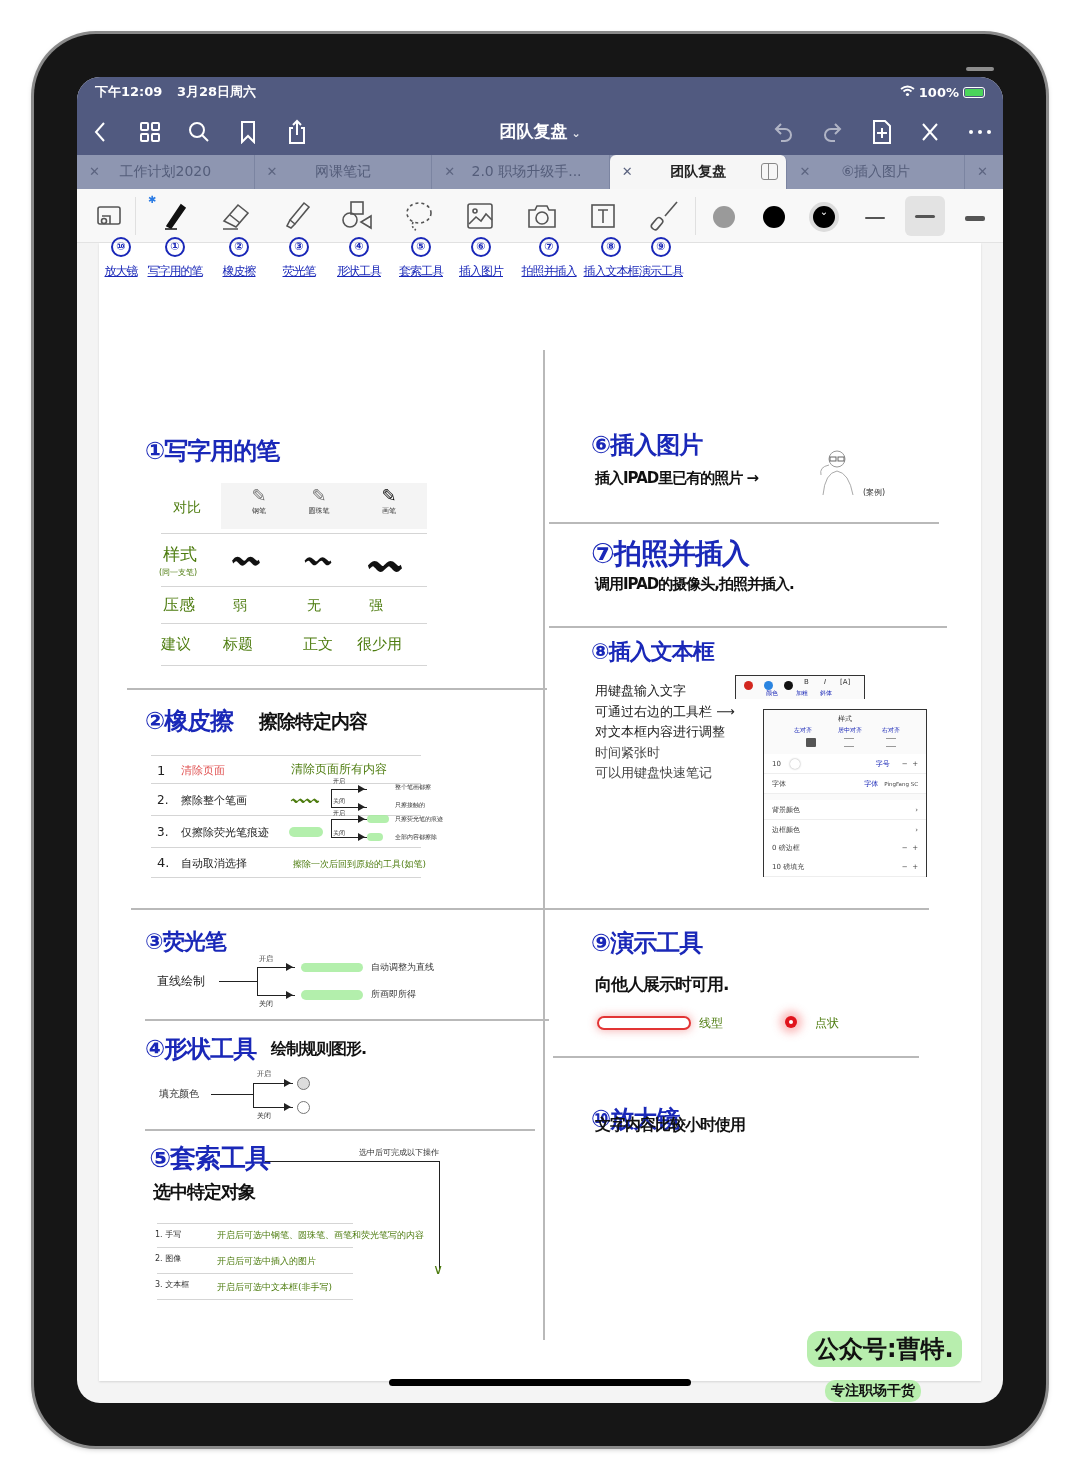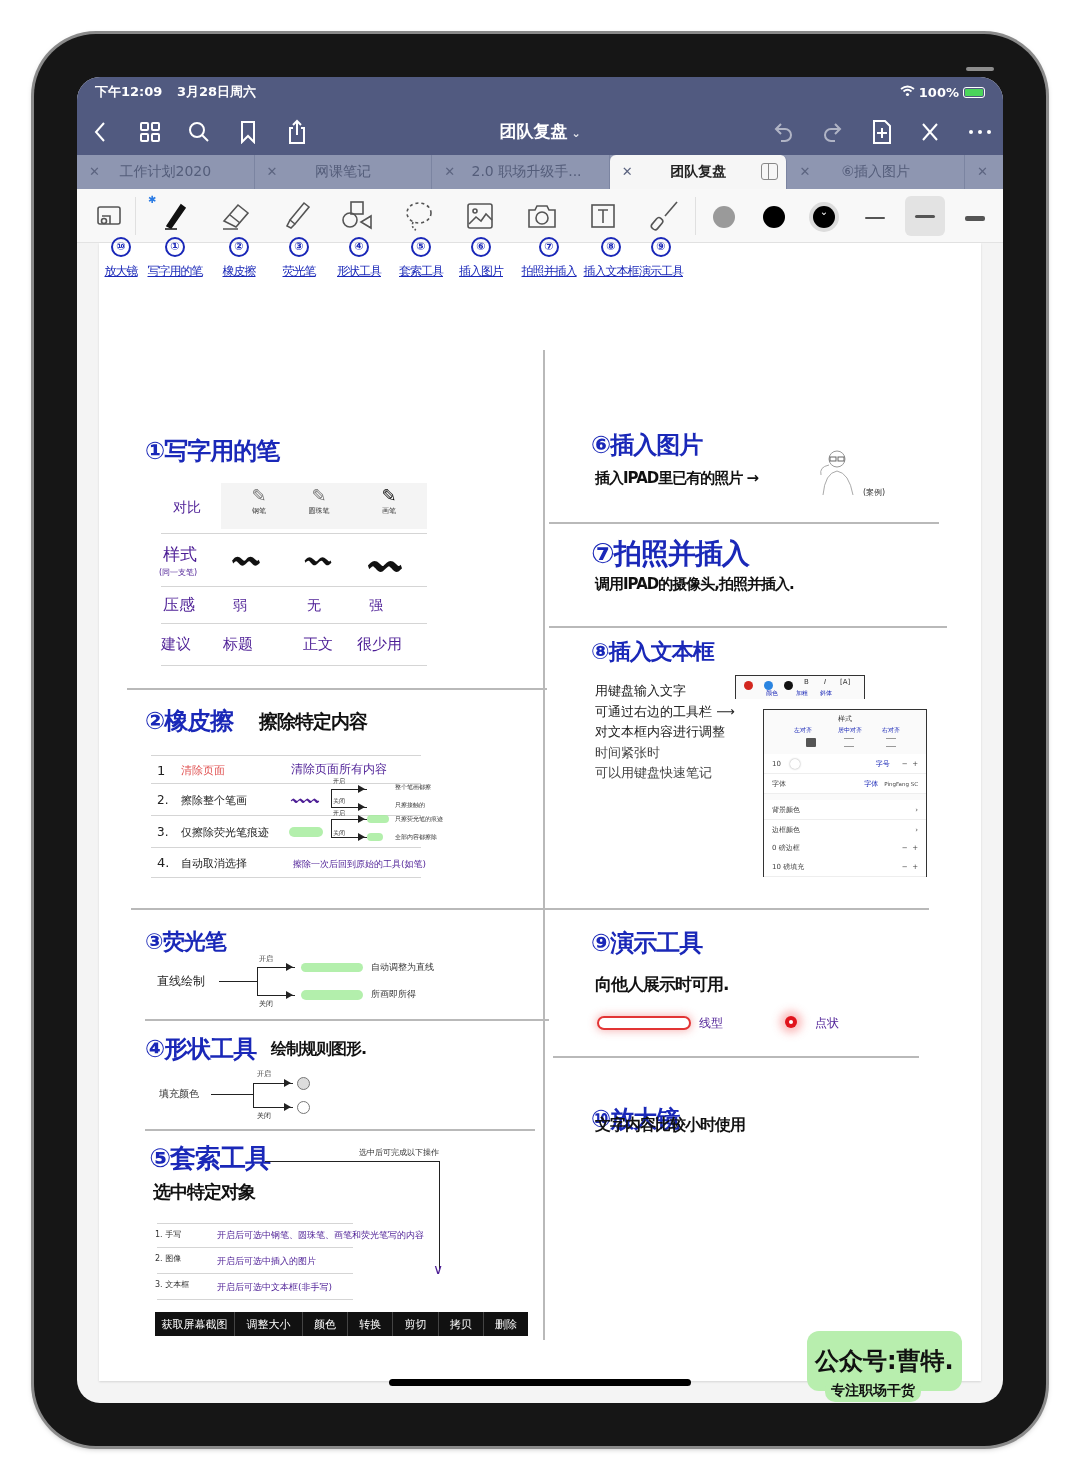--- a/index.html
+++ b/index.html
@@ -46,21 +46,21 @@
   .swatch.sel::after { content: "⌄"; position: absolute; left: 0; right: 0; top: 0px; color: #fff; font-size: 10px; text-align: center; }
   .stroke { position: absolute; top: 14px; width: 40px; height: 30px; display: flex; align-items: center; justify-content: center; border-radius: 6px; }
   .stroke.sel { background: #e3e3e3; height: 40px; top: 7px; }
   .stroke i { display: block; background: #555; border-radius: 2px; }
 
   .bt-icon { position: absolute; left: 71px; top: 5px; font-size: 10px; color: #2a7be4; }
 
   
   .paper { position: absolute; left: 22px; top: 166px; width: 882px; height: 1138px; background: #ffffff; box-shadow: 0 1px 2px rgba(0,0,0,.12); }
   .blue { color: #1a28b8; }
-  .ink { color: #4c1d95; text-align: right; }
+  .ink { color: #4d7c0f; text-align: right; }
   .num-label { position: absolute; text-align: center; color: #1a28b8; }
   .num-label .c { display: inline-block; width: 20px; height: 20px; border: 2px solid #1a28b8; border-radius: 50%; font-size: 11px; font-weight: bold; line-height: 16px; }
   .num-label .t { display: block; font-size: 12px; margin-top: 6px; white-space: nowrap; letter-spacing: -1px; text-decoration: underline; }
 
   .abs { position: absolute; }
   .hline { position: absolute; height: 2px; background: #b9b9b9; }
   .vline { position: absolute; width: 2px; background: #b9b9b9; }
   .sec-title { position: absolute; font-size: 24px; font-weight: bold; color: #1a28b8; white-space: nowrap; letter-spacing: -1px; }
   .sec-sub { position: absolute; font-size: 19px; font-weight: bold; color: #111; white-space: nowrap; letter-spacing: -1px; }
   .small { font-size: 11px; color: #333; white-space: nowrap; }
@@ -80,21 +80,21 @@
   .tb-top { position: absolute; left: 636px; top: 432px; width: 130px; height: 24px; border: 1.5px solid #333; border-bottom: none; background: #fafafa; }
   .row-ui { position: absolute; left: 0; right: 0; height: 20px; font-size: 7px; color: #444; padding: 0 8px; display: flex; align-items: center; justify-content: space-between; border-bottom: 1px solid #eee; background: #fff; }
 
   .laser-line { position: absolute; left: 500px; top: 775px; width: 90px; height: 10px; border-radius: 6px; background: #fff; box-shadow: 0 0 0 2px #e23434, 0 0 8px 3px rgba(230,50,50,.35); }
   .laser-dot { position: absolute; left: 686px; top: 773px; width: 12px; height: 12px; border-radius: 50%; background: #e0141c; box-shadow: 0 0 8px 5px rgba(240,60,60,.35); }
   .laser-dot::after { content: ""; position: absolute; left: 4px; top: 4px; width: 4px; height: 4px; background: #fff; border-radius: 50%; }
 
   .mag-box { position: absolute; left: 496px; top: 914px; width: 212px; height: 74px; border: 2px solid #444; background: #fff; }
   .mag-inner { position: absolute; left: 62px; top: 0; width: 46px; height: 14px; border: 1px solid #6c8bd2; font-size: 5px; color: #333; padding: 2px; }
 
-  .signature-1 { position: absolute; left: 708px; top: 1088px; padding: 14px 8px; background: #b8eeae; border-radius: 12px; font-size: 24px; font-weight: bold; color: #111; }
+  .signature-1 { position: absolute; left: 708px; top: 1088px; padding: 2px 8px; background: #b8eeae; border-radius: 12px; font-size: 24px; font-weight: bold; color: #111; }
   .signature-2 { position: absolute; left: 726px; top: 1137px; padding: 2px 6px; background: #b8eeae; border-radius: 10px; font-size: 14px; font-weight: bold; color: #111; }
 
   .home-bar { position: absolute; left: 312px; top: 1302px; width: 302px; height: 7px; background: #000; border-radius: 4px; }
 </style>
 </head>
 <body>
 
 <div class="device">
   <div class="device-btn"></div>
   <div class="cam" style="left:436px"></div>
@@ -425,29 +425,20 @@
     <div class="tbl-line" style="left:58px;top:980px;width:196px"></div>
     <div class="abs small" style="left:56px;top:986px;font-size:8px"><span>1.</span> <span>手写</span></div>
     <div class="abs ink" style="left:118px;top:986px;font-size:9px">开启后可选中钢笔、圆珠笔、画笔和荧光笔写的内容</div>
     <div class="tbl-line" style="left:58px;top:1004px;width:196px"></div>
     <div class="abs small" style="left:56px;top:1010px;font-size:8px"><span>2.</span> <span>图像</span></div>
     <div class="abs ink" style="left:118px;top:1012px;font-size:9px">开启后可选中插入的图片</div>
     <div class="tbl-line" style="left:58px;top:1030px;width:196px"></div>
     <div class="abs small" style="left:56px;top:1036px;font-size:8px"><span>3.</span> <span>文本框</span></div>
     <div class="abs ink" style="left:118px;top:1038px;font-size:9px">开启后可选中文本框(非手写)</div>
     <div class="tbl-line" style="left:58px;top:1056px;width:196px"></div>
-    <div class="lasso-bar">
-      <span style="flex:0 0 80px">获取屏幕截图</span>
-      <span style="flex:0 0 68px">调整大小</span>
-      <span>颜色</span>
-      <span>转换</span>
-      <span>剪切</span>
-      <span>拷贝</span>
-      <span>删除</span>
-    </div>
 
     <div class="sec-title" style="left:492px;top:186px">⑥插入图片</div>
     <div class="sec-sub" style="left:496px;top:226px;font-size:15px">插入IPAD里已有的照片 →</div>
     <div class="abs" style="left:716px;top:204px;width:46px;height:50px">
       <svg width="46" height="50" viewBox="0 0 46 50">
           <circle cx="22" cy="12" r="8" fill="none" stroke="#999"></circle>
           <rect x="15" y="10" width="6" height="4" fill="none" stroke="#666"></rect>
           <rect x="23" y="10" width="6" height="4" fill="none" stroke="#666"></rect>
           <path d="M8 48 Q10 26 22 24 Q34 26 38 48" fill="none" stroke="#aaa"></path>
           <path d="M6 28 Q4 20 14 18" fill="none" stroke="#aaa"></path>

